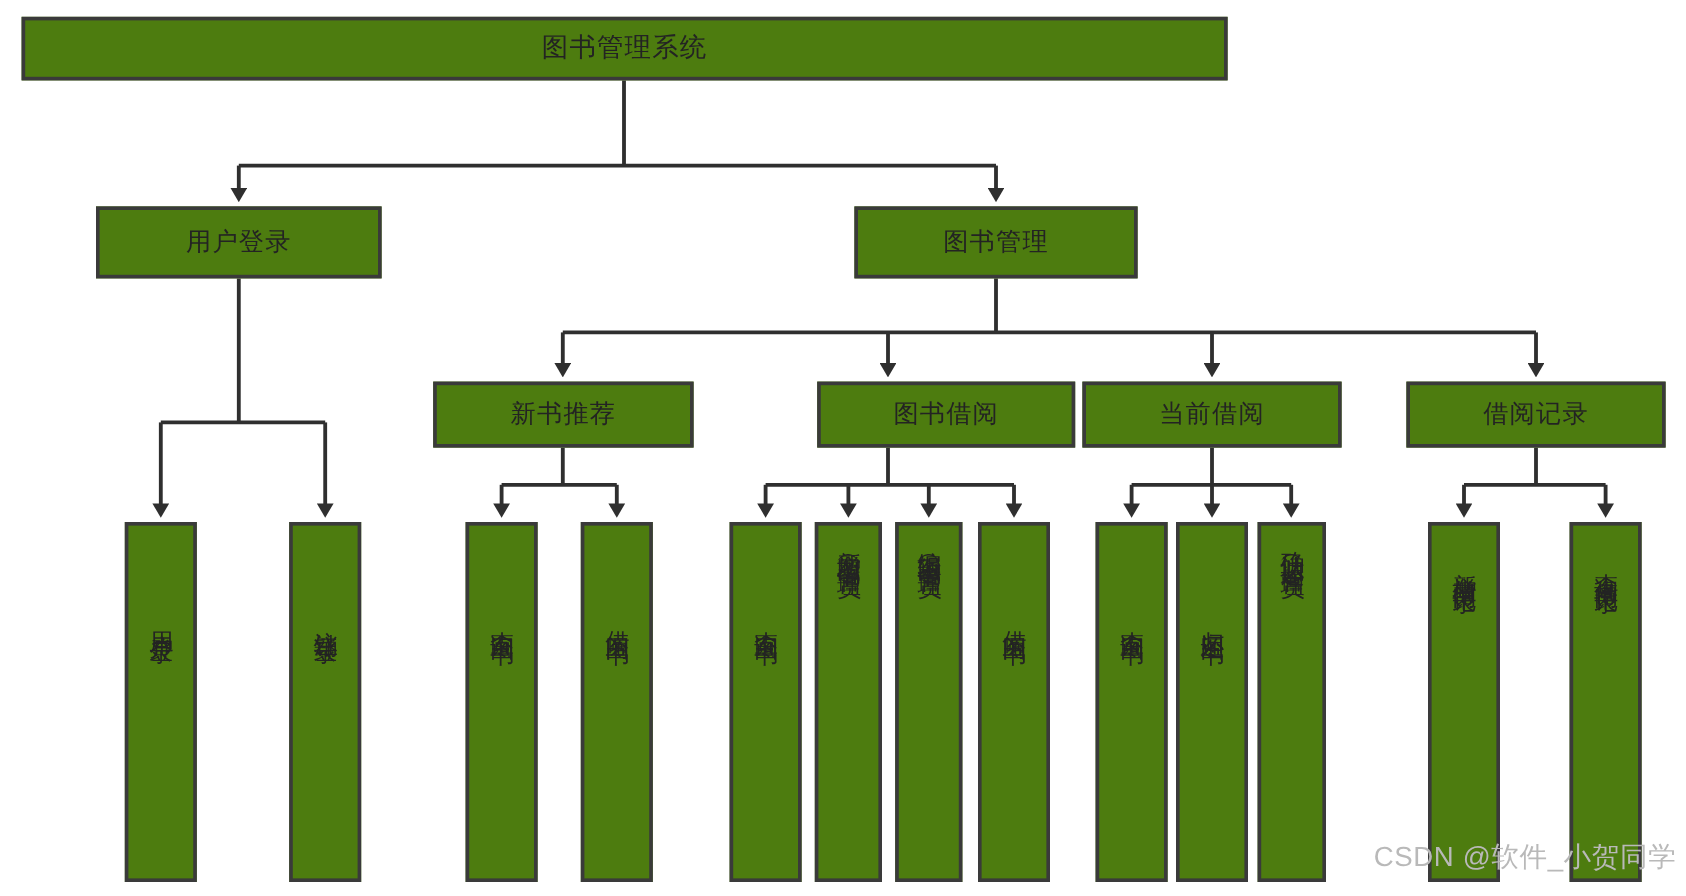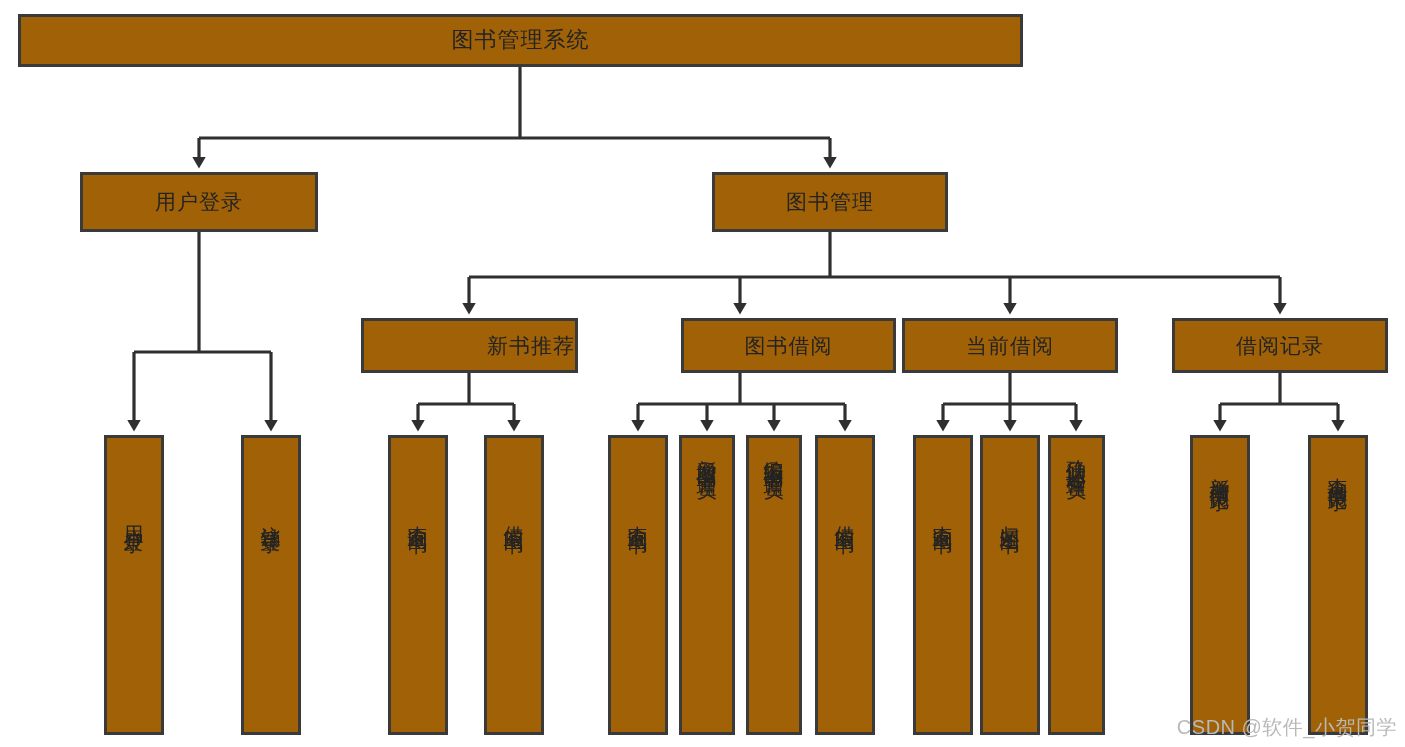--- a/index.html
+++ b/index.html
@@ -5,21 +5,21 @@
   html,body{margin:0;padding:0;background:#ffffff;}
   body{
     font-family:"Liberation Sans","DejaVu Sans",sans-serif;
     width:1405px;height:747px;overflow:hidden;position:relative;
   }
   #canvas{position:absolute;left:0;top:0;width:1405px;height:747px;}
   svg.links{position:absolute;left:0;top:0;width:1405px;height:747px;pointer-events:none;}
 
   .node{
     position:absolute;
-    background:#a16207;
+    background:#4d7c0f;
     border:3px solid #3a3a3a;
     box-sizing:border-box;
     display:flex;
     align-items:center;
     justify-content:center;
     color:#262626;
   }
   .node .label{
     font-size:21px;
     line-height:1.12;
@@ -38,22 +38,22 @@
     text-orientation:upright;
     font-size:20px;
     letter-spacing:3px;
     line-height:1;
     white-space:nowrap;
   }
   .node.root .label{font-size:22px;}
 
   #watermark{
     position:absolute;
-    right:8px;bottom:6px;
-    font-size:20px;
+    right:8px;bottom:17px;
+    font-size:23px;
     color:#b9b9b9;
     white-space:nowrap;
     letter-spacing:0.5px;
     z-index:5;
   }
 </style>
 </head>
 <body>
 
 <div id="canvas">
@@ -112,21 +112,21 @@
     <span class="label">图书管理系统</span>
   </div>
 
   <div class="node" style="left:80px;top:172px;width:238px;height:60px;">
     <span class="label">用户登录</span>
   </div>
   <div class="node" style="left:712px;top:172px;width:236px;height:60px;align-items:center;">
     <span class="label">图书管理</span>
   </div>
 
-  <div class="node" style="left:361px;top:318px;width:217px;height:55px;justify-content:flex-end;">
+  <div class="node" style="left:361px;top:318px;width:217px;height:55px;">
     <span class="label">新书推荐</span>
   </div>
   <div class="node" style="left:633px;top:318px;width:215px;height:55px;margin-left:48px;">
     <span class="label">图书借阅</span>
   </div>
   <div class="node" style="left:902px;top:318px;width:216px;height:55px;">
     <span class="label">当前借阅</span>
   </div>
   <div class="node" style="left:1172px;top:318px;width:216px;height:55px;">
     <span class="label">借阅记录</span>

